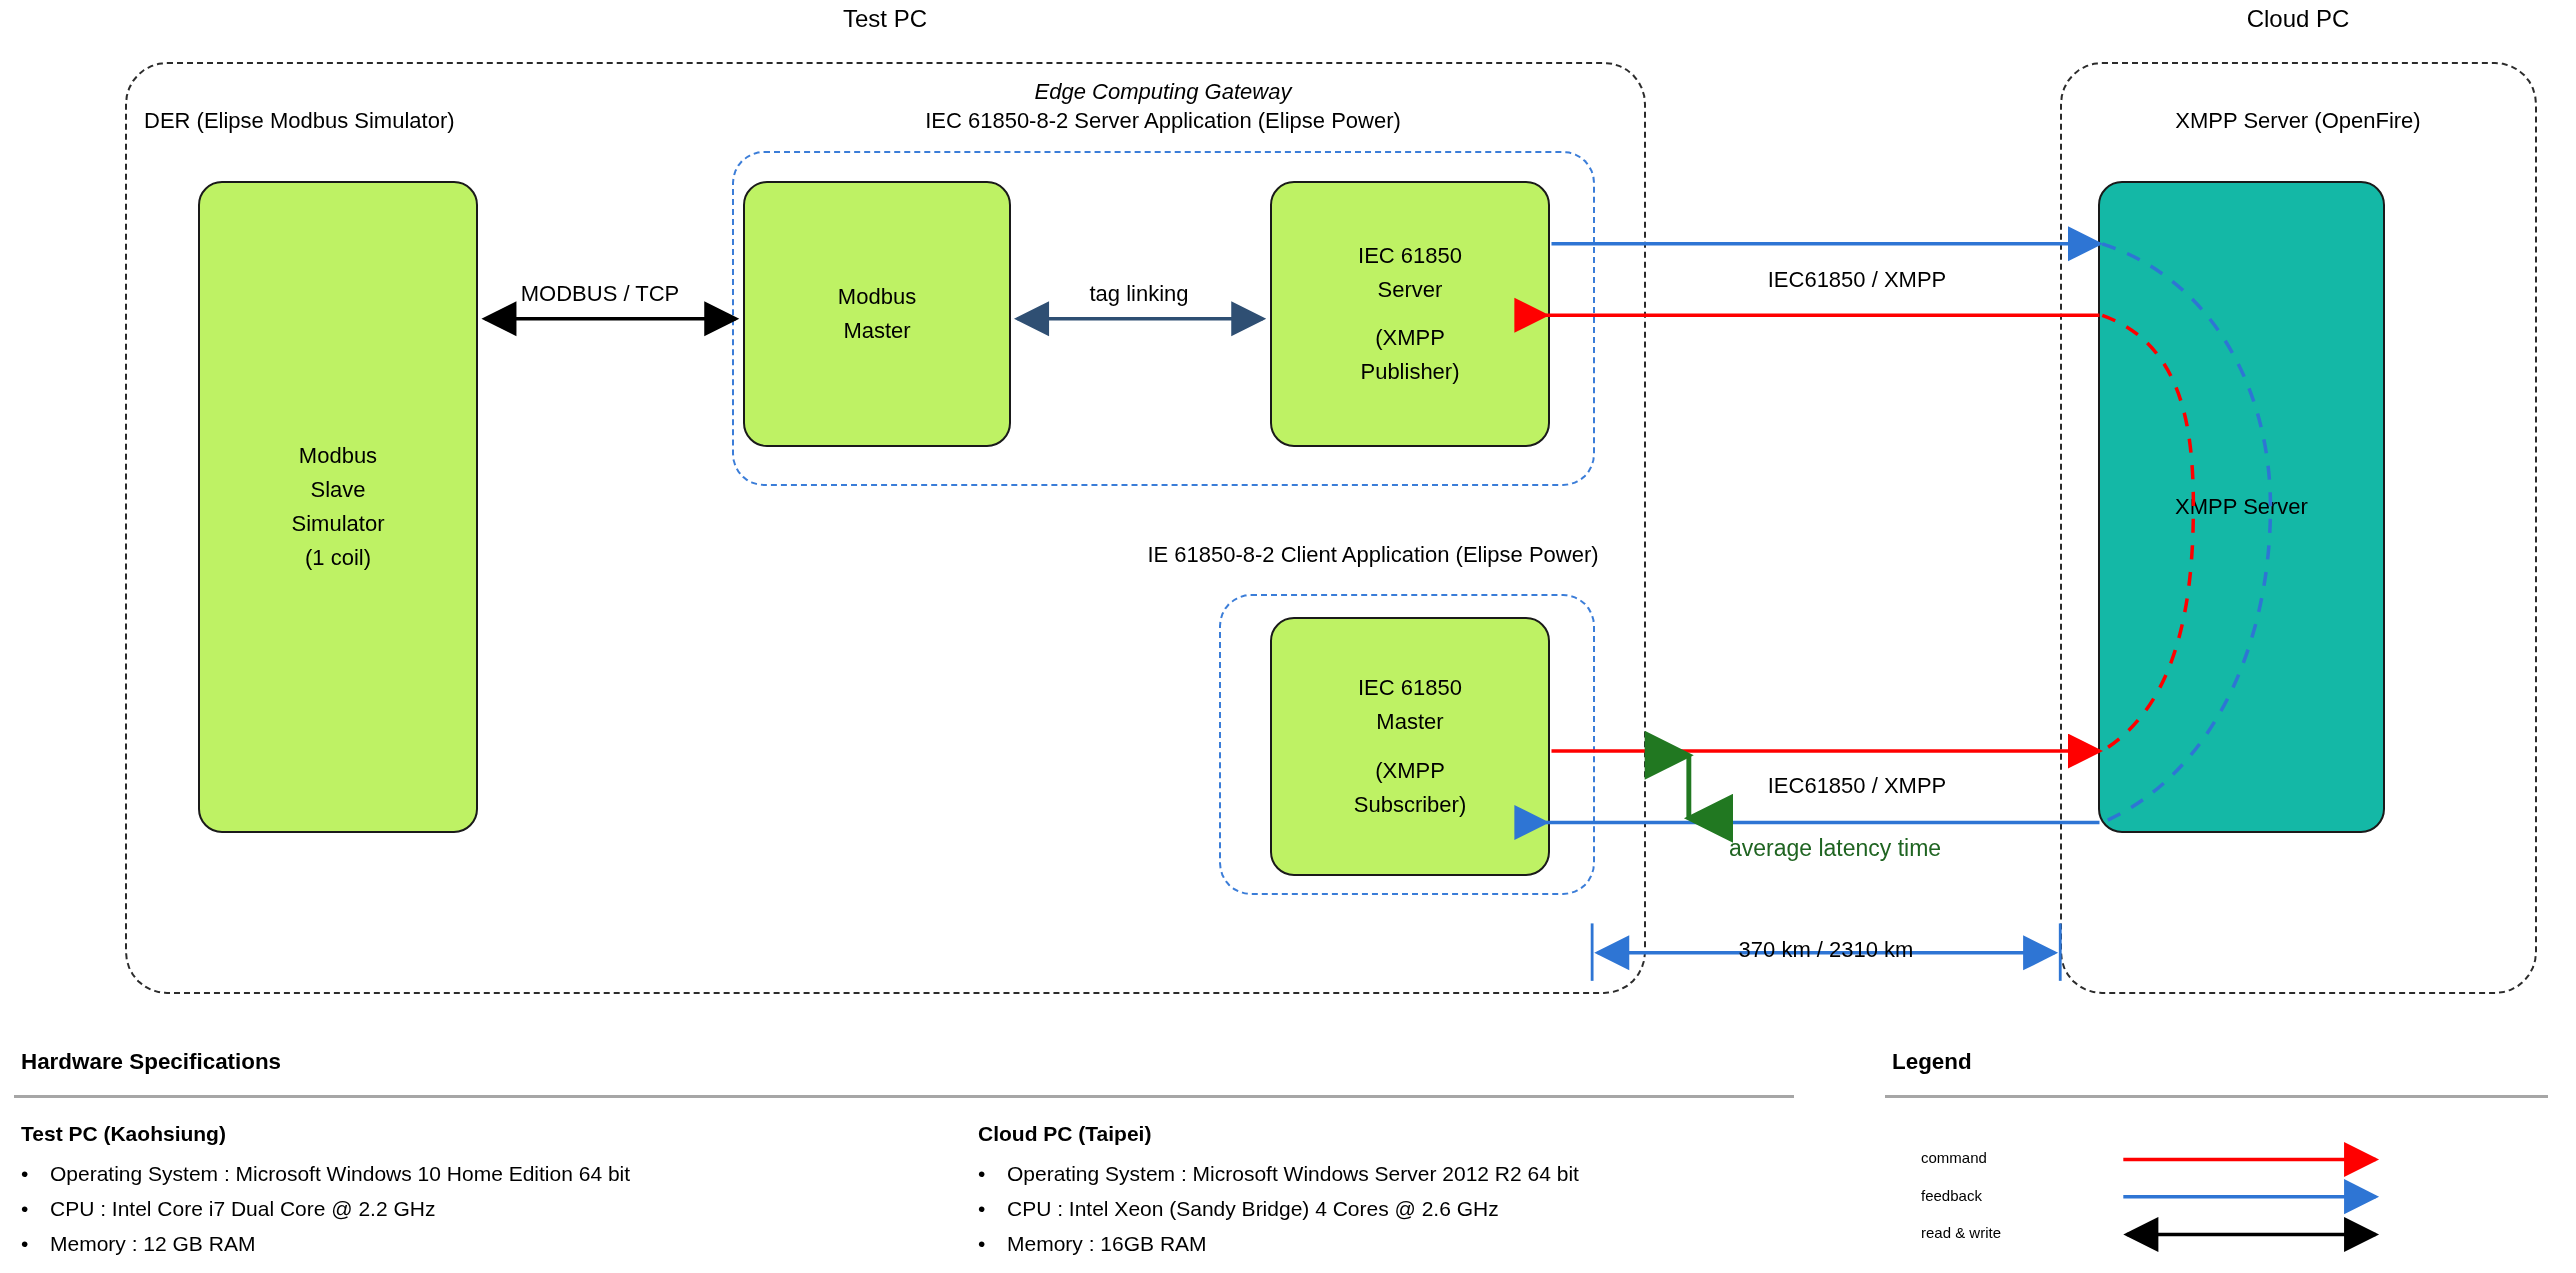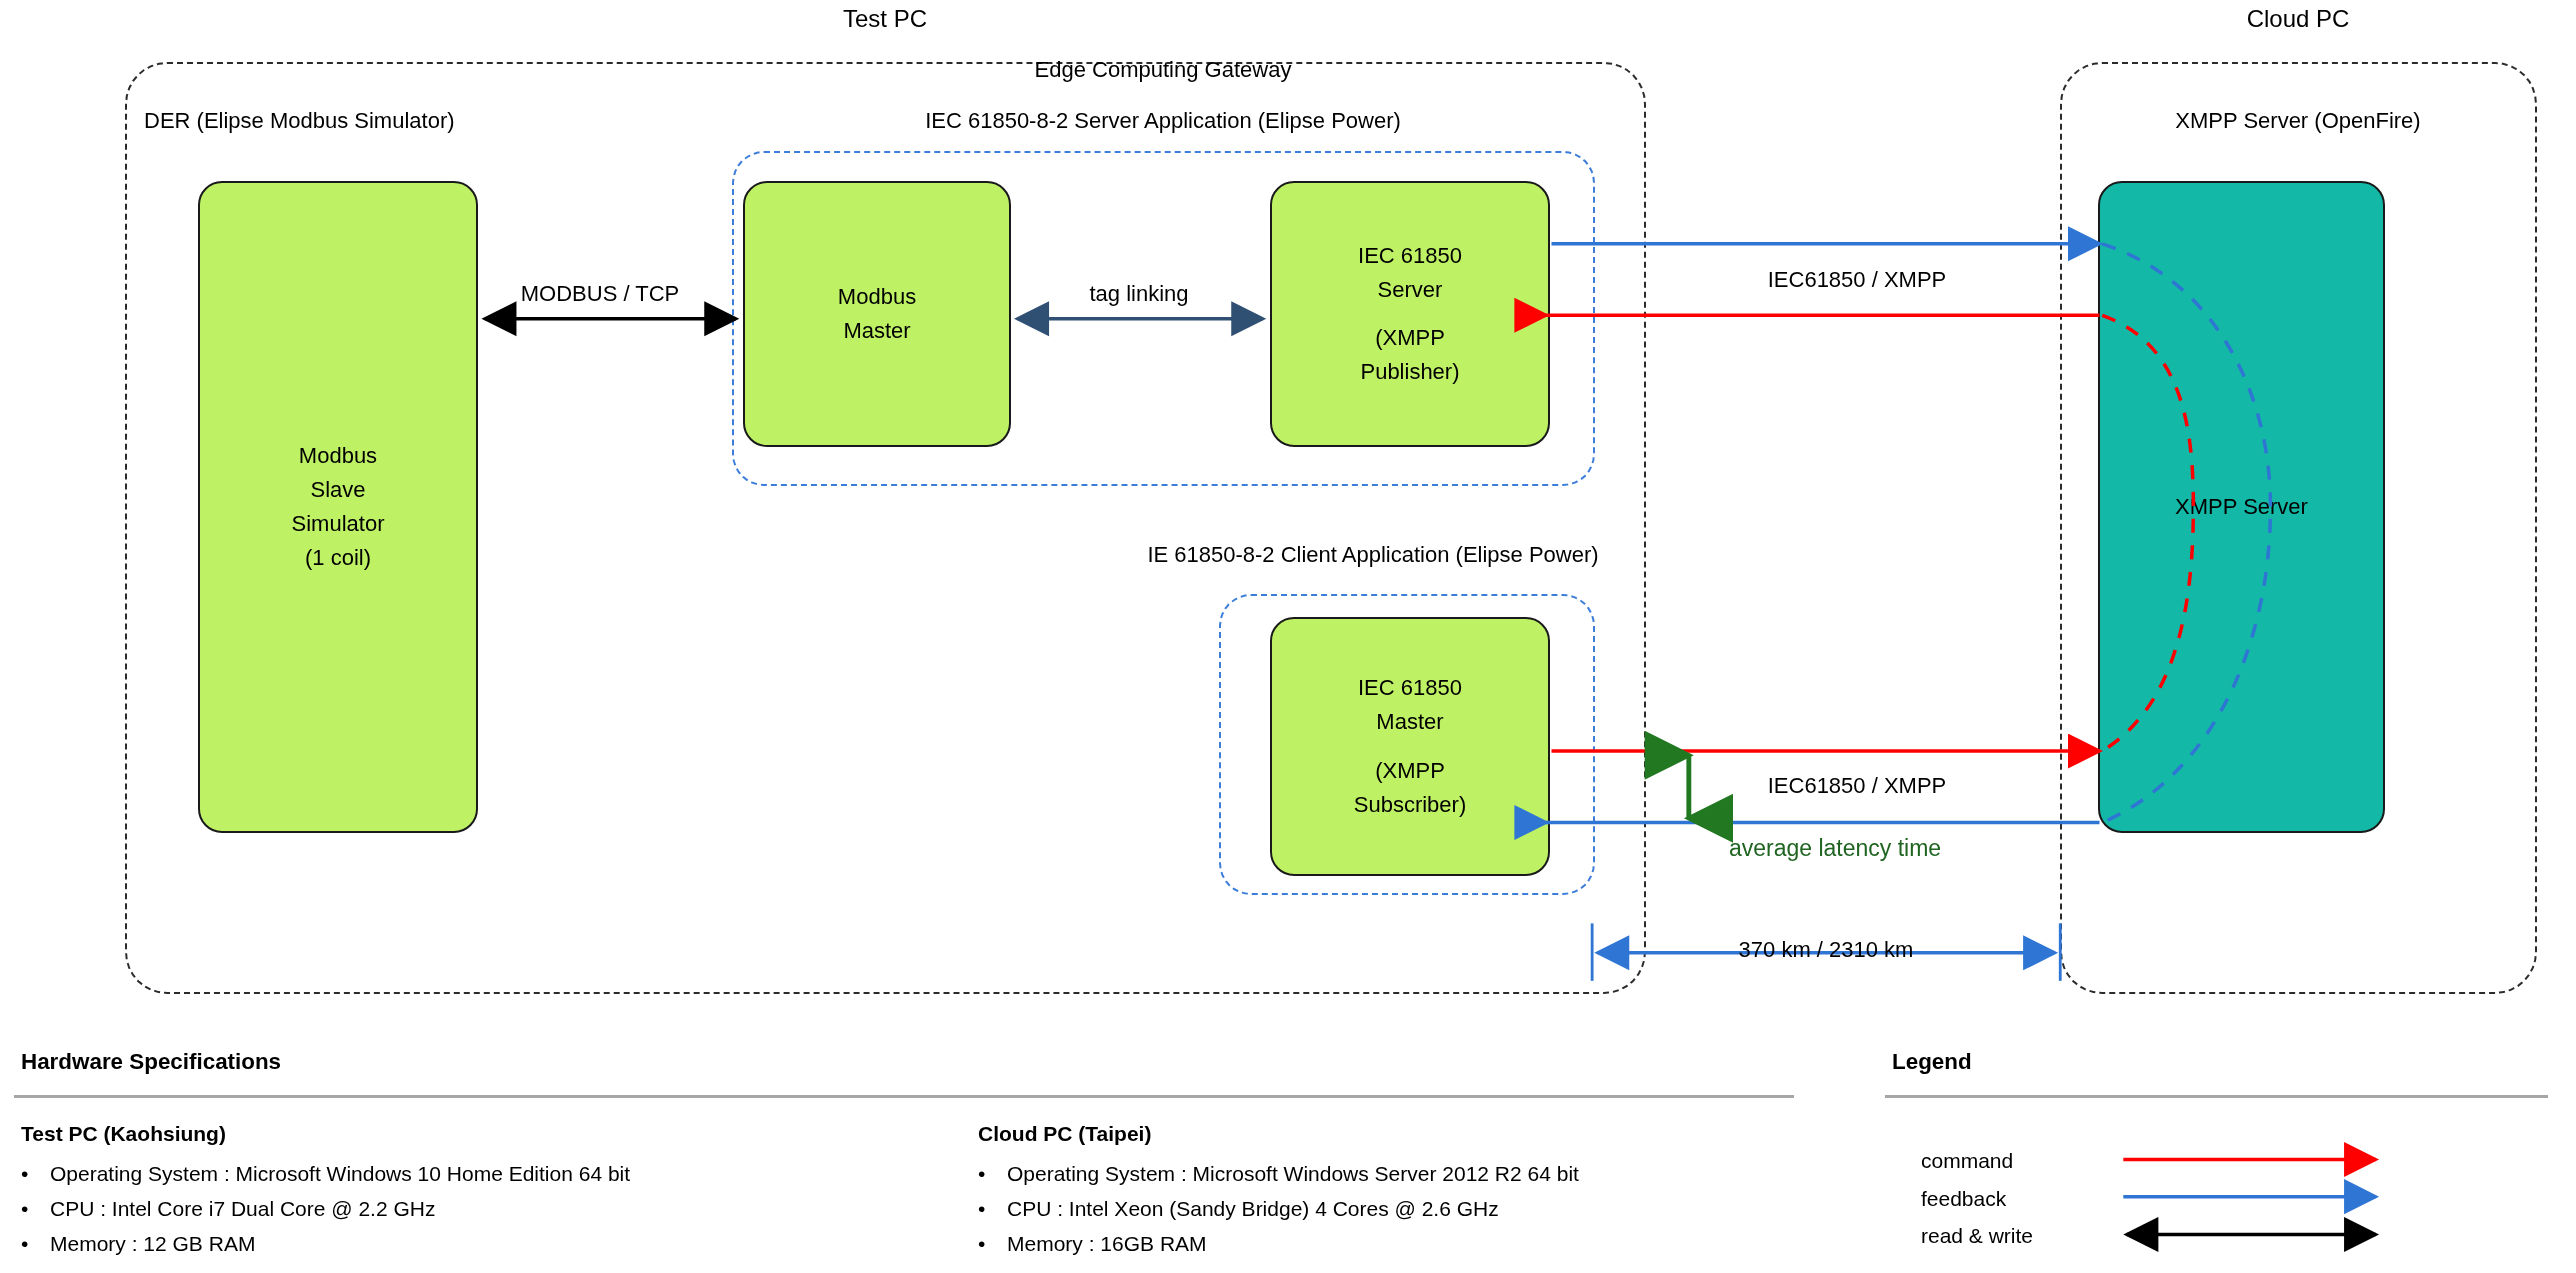--- a/index.html
+++ b/index.html
@@ -10,21 +10,21 @@
   .lbl{position:absolute;white-space:nowrap;line-height:1.28;}
   .ctr{transform:translateX(-50%);text-align:right;}
 
   
   .t-zone   {font-size:24px;}                 
   .t-sub    {font-size:22px;}                 
   .t-edge   {font-size:22px;}                 
   .t-green  {font-size:23px;color:#1f6421;}
   .t-spec-h {font-size:22.4px;font-weight:bold;}
   .t-spec-t {font-size:21px;font-weight:bold;}
-  .t-leg    {font-size:21px;}
+  .t-leg    {font-size:15px;}
 
   
   .gbox{position:absolute;box-sizing:border-box;background:#bef264;
         border:2.1px solid #1a1a1a;border-radius:24px;
         display:flex;align-items:center;justify-content:center;text-align:center;}
   .gbox.light{background:#14b8a6;}
   .gbox span{display:block;font-size:22px;line-height:1.55;}
 
   
   .dash{position:absolute;box-sizing:border-box;border-radius:42px;background:transparent;}
@@ -51,21 +51,21 @@
   <div class="dash blue" style="left:732px;top:151px;width:863px;height:335px;border-radius:32px;"></div>
 
   <div class="dash blue" style="left:1219px;top:594px;width:376px;height:301px;border-radius:32px;"></div>
 
   <div class="lbl ctr t-zone" style="left:885px;top:4.2px;">Test PC</div>
 
   <div class="lbl ctr t-zone" style="left:2298px;top:4.2px;">Cloud PC</div>
 
   <div class="lbl t-sub" style="left:144px;top:107px;">DER (Elipse Modbus Simulator)</div>
 
-  <div class="lbl ctr t-sub" style="left:1163px;top:56px;">Edge Computing Gateway</div>
+  <div class="lbl ctr t-sub" style="left:1163px;top:78px;font-style:italic;">Edge Computing Gateway</div>
 
   <div class="lbl ctr t-sub" style="left:1163px;top:107px;">IEC 61850-8-2 Server Application (Elipse Power)</div>
 
   <div class="lbl ctr t-sub" style="left:1373px;top:541px;">IE 61850-8-2 Client Application (Elipse Power)</div>
 
   <div class="lbl ctr t-sub" style="left:2298px;top:107px;">XMPP Server (OpenFire)</div>
 
   <div class="gbox" style="left:198px;top:181px;width:280px;height:652px;">
     <span>
       <span>Modbus</span>

